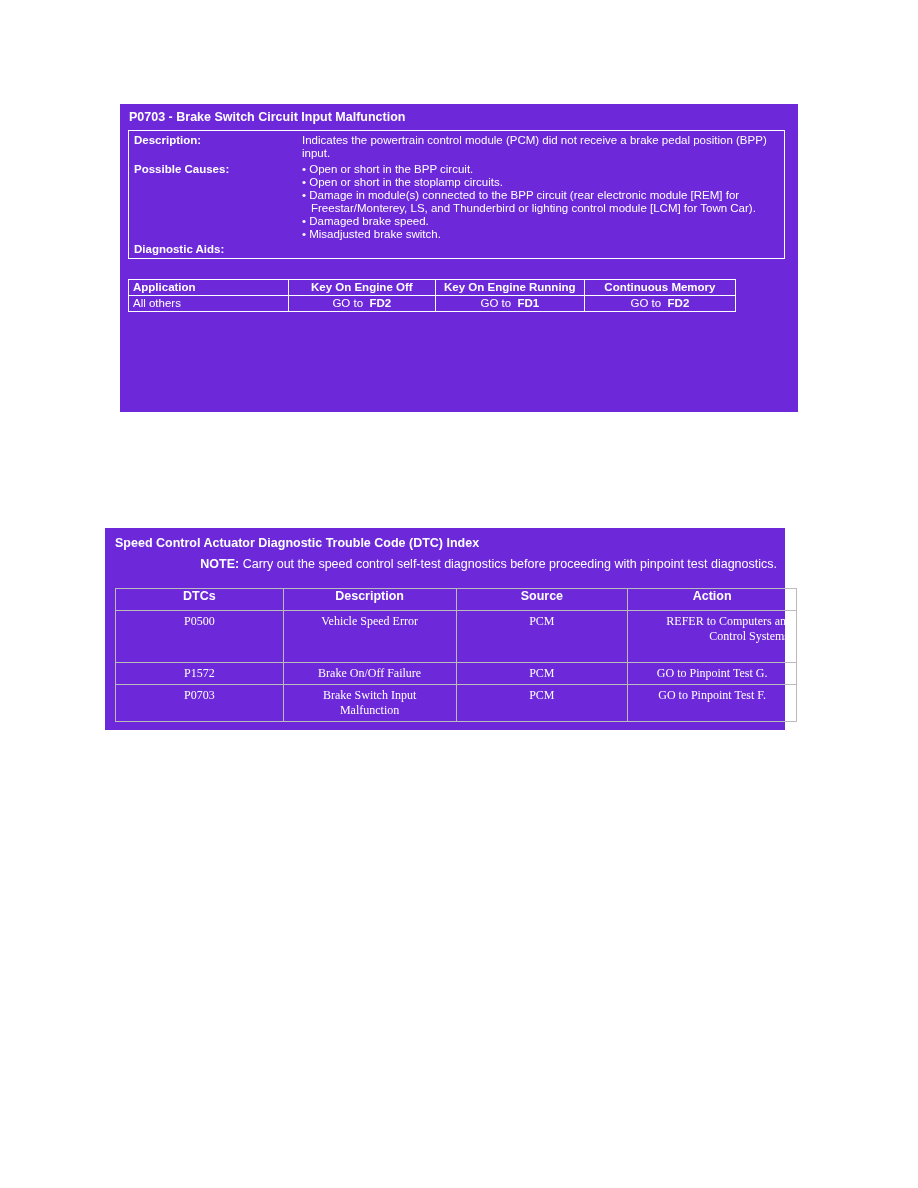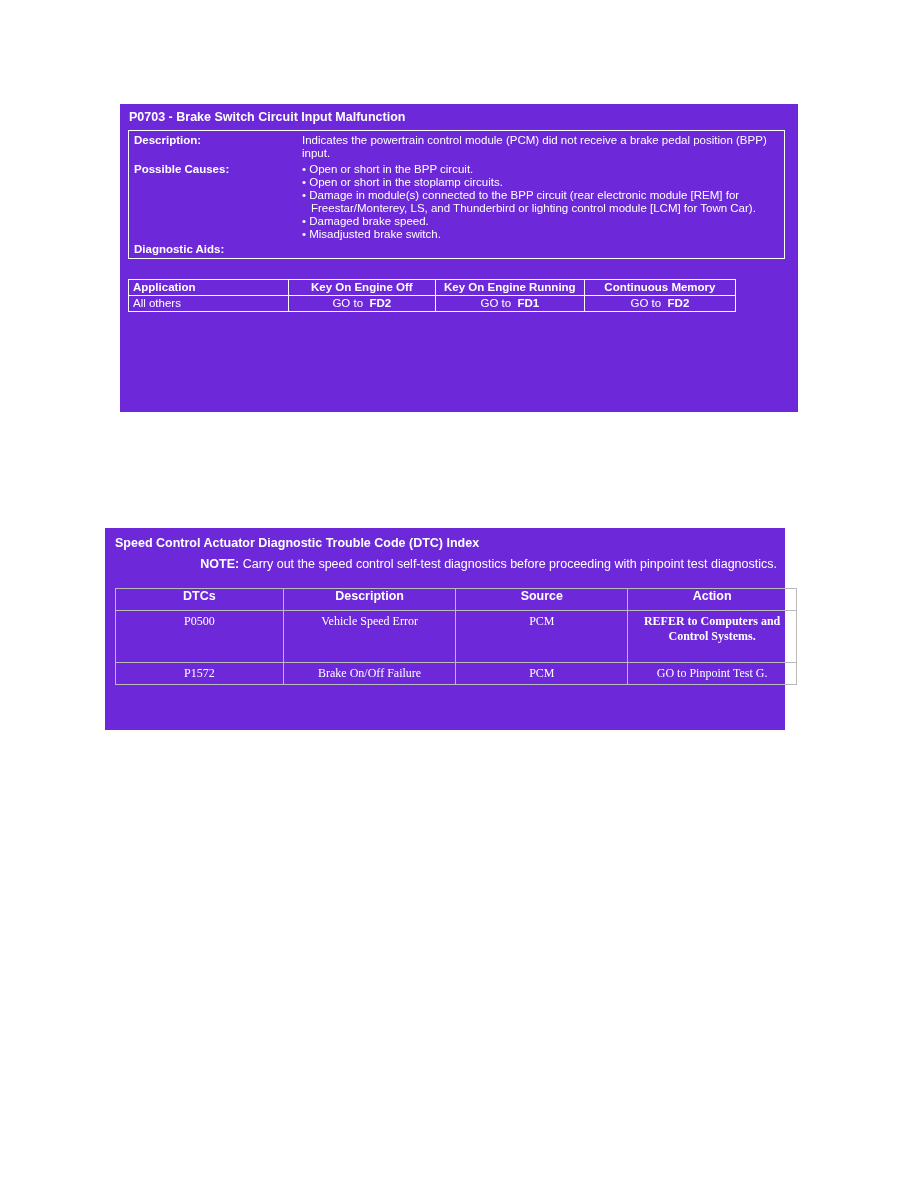--- a/index.html
+++ b/index.html
@@ -22,21 +22,21 @@
   b.fd { font-weight:bold; }
 
   #blk2 { left:105px; top:528px; width:680px; height:202px; font-family:"Liberation Sans", sans-serif; }
   #blk2 .title { position:absolute; left:10px; top:8px; font-weight:bold; font-size:12.5px; }
   #blk2 .note { position:absolute; left:52px; top:31px; width:620px; font-size:12.5px; line-height:11px;text-align:right; }
   #blk2 .note b { font-weight:bold; }
   table.dtc { border-collapse:collapse; position:absolute; left:10px; top:60px; width:682px; }
   table.dtc th, table.dtc td { border:1.5px solid #bbb; text-align:center; vertical-align:top; }
   table.dtc th { font-family:"Liberation Sans", sans-serif; font-weight:bold; font-size:12.5px; height:21px; padding:0; }
   table.dtc td { font-family:"Liberation Serif", serif; font-size:12px; line-height:15px; padding:3px 4px; }
-  table.dtc td.act-left { text-align:center;font-weight:bold; }
+  table.dtc td.act-left { text-align:right; }
 </style>
 </head>
 <body>
 
 <div class="block" id="blk1">
   <div class="title">P0703 - Brake Switch Circuit Input Malfunction</div>
   <div class="box">
     <div class="info-row" style="padding-top:3px;">
       <div class="info-label">Description:</div>
       <div class="info-val">Indicates the powertrain control module (PCM) did not receive a brake pedal position (BPP) input.</div>
@@ -104,15 +104,23 @@
       <td>Vehicle Speed Error</td>
       <td>PCM</td>
       <td class="act-left">REFER to Computers and Control Systems.</td>
     </tr>
     <tr style="height:22px;">
       <td>P1572</td>
       <td>Brake On/Off Failure</td>
       <td>PCM</td>
       <td>GO to Pinpoint Test G.</td>
     </tr>
+    <tr style="height:36px;">
+      <td>P0703</td>
+      <td>
+            <div style="width:100px;margin:0 auto;">Brake Switch Input Malfunction</div>
+          </td>
+      <td>PCM</td>
+      <td>GO to Pinpoint Test F.</td>
+    </tr>
   </tbody>
     </table>
 </div>
 
 </body></html>

